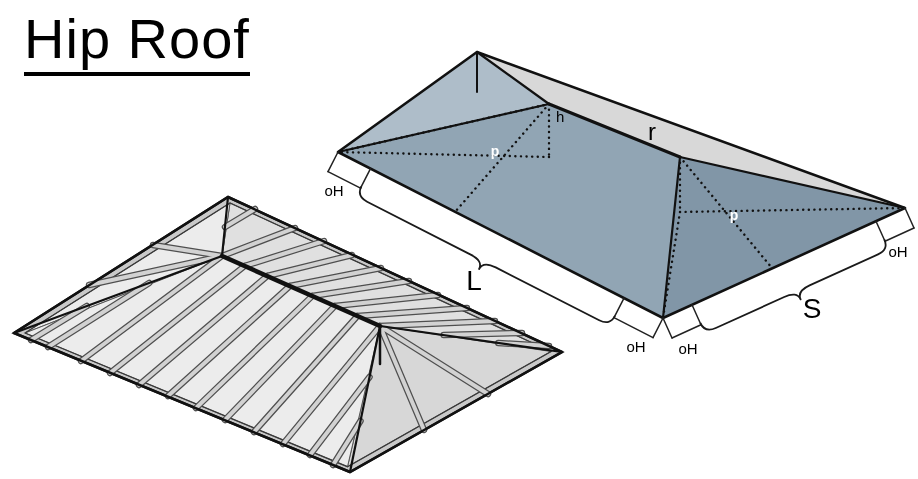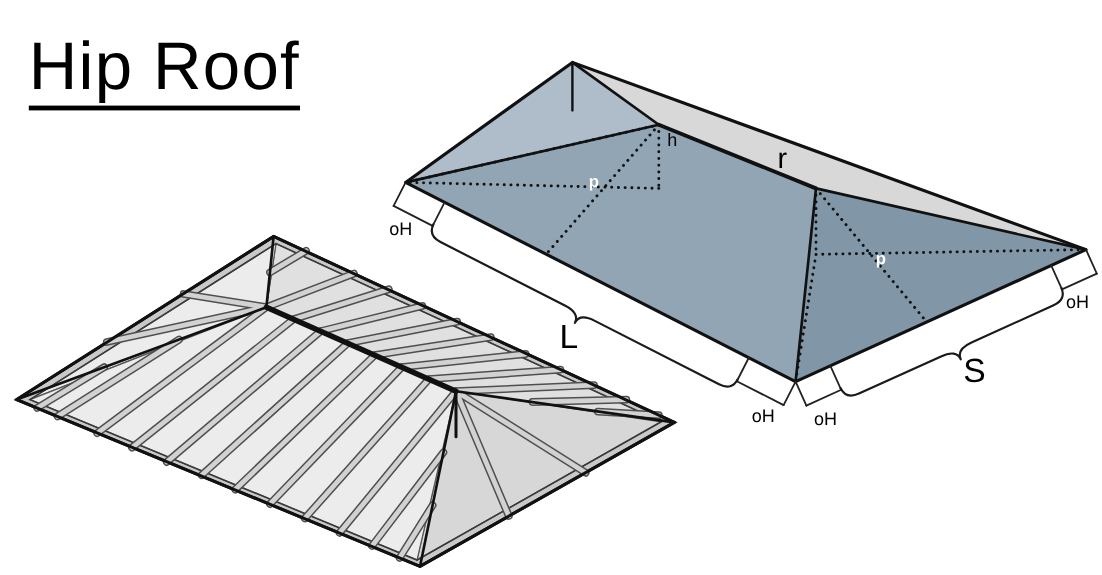--- a/index.html
+++ b/index.html
@@ -1,21 +1,21 @@
 <!DOCTYPE html>
 <html><head>
 <meta charset="utf-8">
 <style>
   html,body { margin:0; padding:0; background:#ffffff; }
   .canvas {
     position:relative; width:918px; height:479px; background:#ffffff;
     overflow:hidden; font-family:"Liberation Sans", sans-serif;
   }
   .page-title {
-    position:absolute; left:24px; top:26px;
+    position:absolute; left:24px; top:10px;
     font-size:56px; line-height:1.05; color:#000;
     border-bottom:4px solid #000; padding-bottom:3px;
     display:inline-block; letter-spacing:1px;
   }
   svg { position:absolute; left:0; top:0; }
   .face { stroke:#555555; stroke-width:1; }
   .edge  { fill:none; stroke:#111111; stroke-linejoin:round; stroke-linecap:round; }
   .dotted { fill:none; stroke:#111111; stroke-width:2.4; stroke-dasharray:0.1 5.5; stroke-linecap:round; }
   .dim   { fill:none; stroke:#222222; stroke-width:1.5; stroke-linecap:round; }
   .brace { fill:none; stroke:#1a1a1a; stroke-width:1.8; stroke-linejoin:round; }

